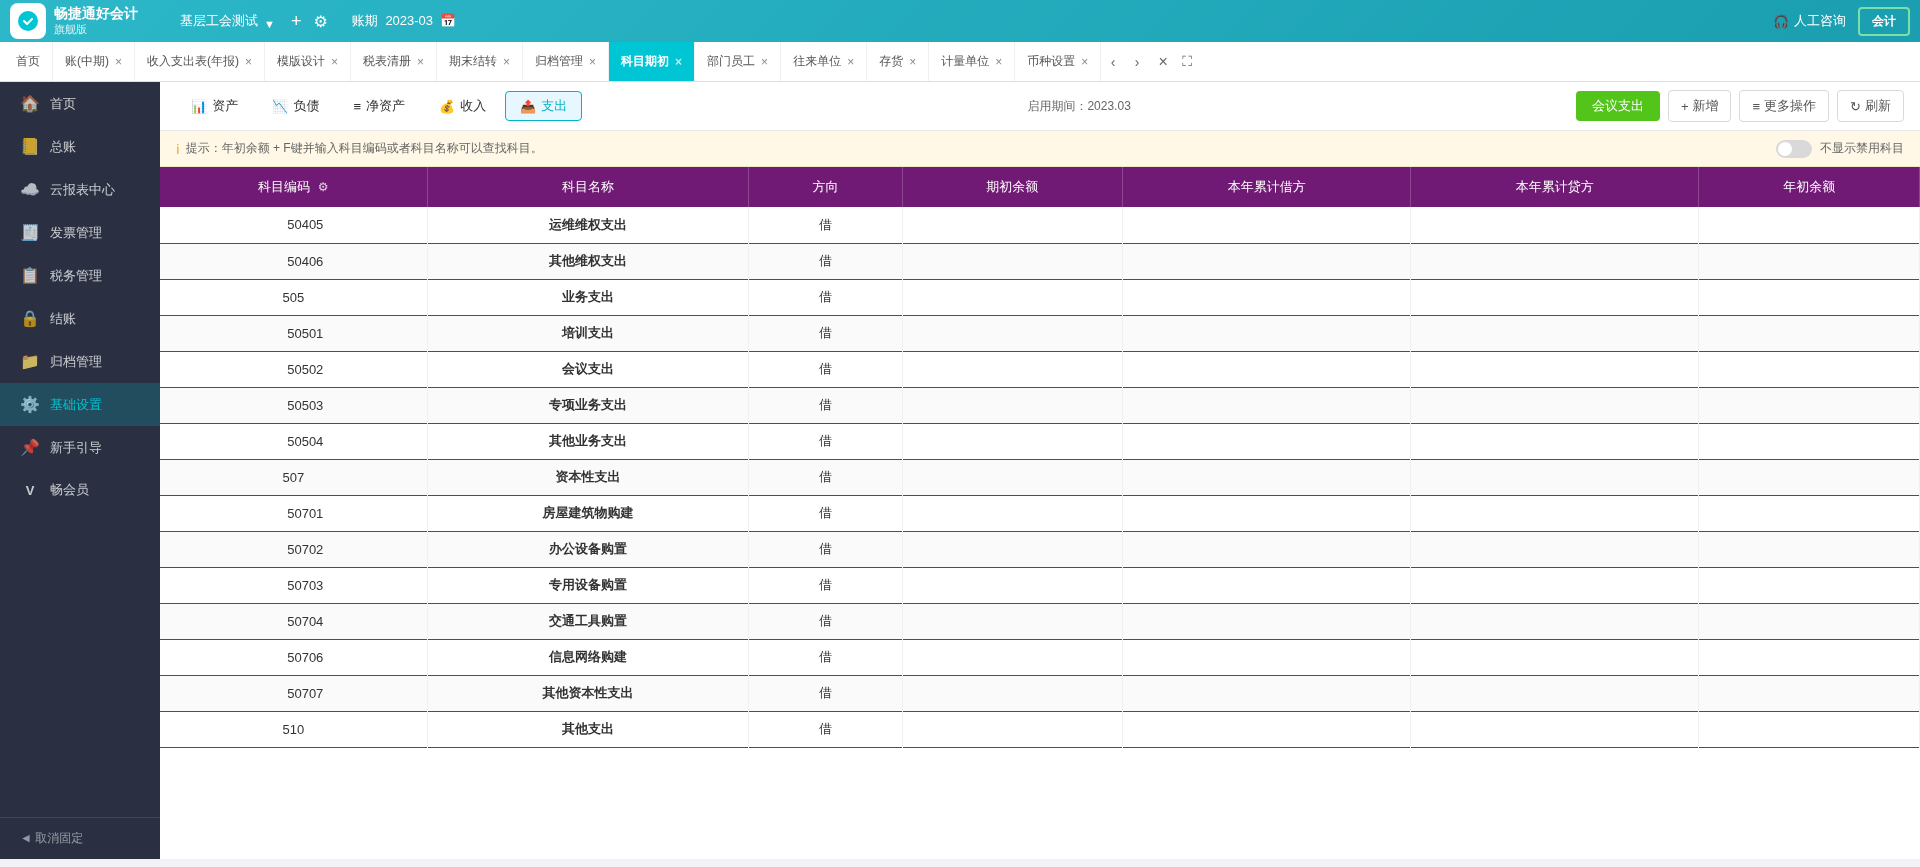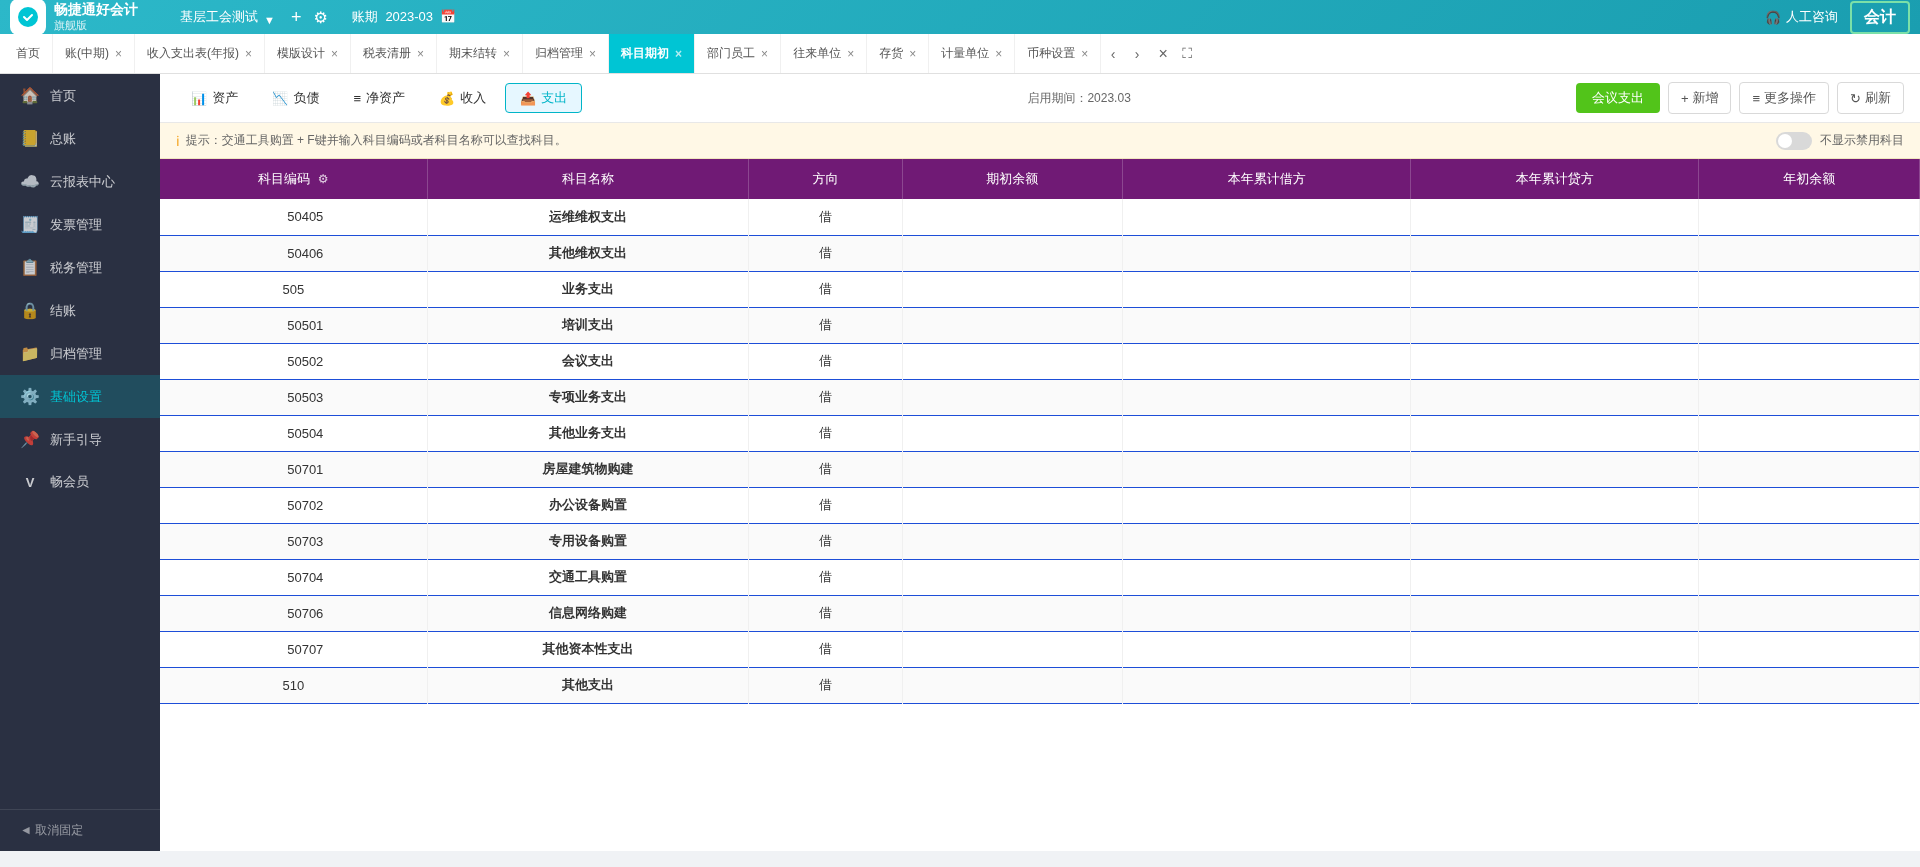--- a/index.html
+++ b/index.html
@@ -1,20 +1,20 @@
 <!DOCTYPE html>
 <html><head>
   <meta charset="utf-8">
   <style>
     * { box-sizing: border-box; margin: 0; padding: 0; font-family: 'Microsoft YaHei', '微软雅黑', sans-serif; }
     body { width: 1920px; height: 867px; overflow: hidden; background: #f0f2f5; font-size: 13px; }
 
     
     .top-header {
-      display: flex; align-items: center; height: 34px;
+      display: flex; align-items: center; height: 42px;
       background: linear-gradient(135deg, #2cb8c9 0%, #1a9eb0 100%);
       padding: 0 10px; position: relative; z-index: 100;
     }
     .logo-area {
       display: flex; align-items: center; width: 160px; flex-shrink: 0;
     }
     .logo-icon {
       width: 36px; height: 36px; background: #fff; border-radius: 8px;
       display: flex; align-items: center; justify-content: center;
       margin-right: 8px; flex-shrink: 0;
@@ -33,21 +33,21 @@
     .period-area span { margin-left: 4px; }
     .calendar-icon { margin-left: 6px; cursor: pointer; color: #fff; }
     .header-right {
       margin-left: auto; display: flex; align-items: center; gap: 12px;
     }
     .help-btn {
       color: #fff; font-size: 13px; display: flex; align-items: center; gap: 4px; cursor: pointer;
     }
     .account-btn {
       border: 2px solid #7be0a8; color: #fff; background: transparent;
-      padding: 4px 12px; border-radius: 4px; font-size: 16px; cursor: pointer;
+      padding: 4px 12px; border-radius: 4px; font-size: 12px; cursor: pointer;
       font-weight: bold;
     }
 
     
     .tab-bar {
       display: flex; align-items: center; height: 40px;
       background: #fff; border-bottom: 1px solid #e0e0e0;
       padding: 0 4px; overflow: hidden;
     }
     .tab-item {
@@ -385,21 +385,21 @@
         </button>
         <button class="btn-refresh">
           <span>↻</span>
           <span>刷新</span>
         </button>
       </div>
     </div>
 
     <div class="tip-bar">
       <span class="tip-icon">ℹ</span>
-      <span>提示：交通工具购置 + F键并输入科目编码或者科目名称可以查找科目。</span>
+      <span>提示：年初余额 + F键并输入科目编码或者科目名称可以查找科目。</span>
       <div class="disable-toggle-area">
         <div class="toggle-switch"></div>
         <span>不显示禁用科目</span>
       </div>
     </div>
 
     <div class="table-container">
       <table>
         <thead>
           <tr>
@@ -472,20 +472,29 @@
             <tr>
               <td style="text-align: center; padding-left: 40px;">50504</td>
               <td style="text-align: center;">其他业务支出</td>
               <td style="text-align: center;">借</td>
               <td></td>
               <td></td>
               <td></td>
               <td></td>
             </tr>
             <tr>
+              <td style="text-align: center; padding-left: 16px;">507</td>
+              <td style="text-align: center;">资本性支出</td>
+              <td style="text-align: center;">借</td>
+              <td></td>
+              <td></td>
+              <td></td>
+              <td></td>
+            </tr>
+            <tr>
               <td style="text-align: center; padding-left: 40px;">50701</td>
               <td style="text-align: center;">房屋建筑物购建</td>
               <td style="text-align: center;">借</td>
               <td></td>
               <td></td>
               <td></td>
               <td></td>
             </tr>
             <tr>
               <td style="text-align: center; padding-left: 40px;">50702</td>

